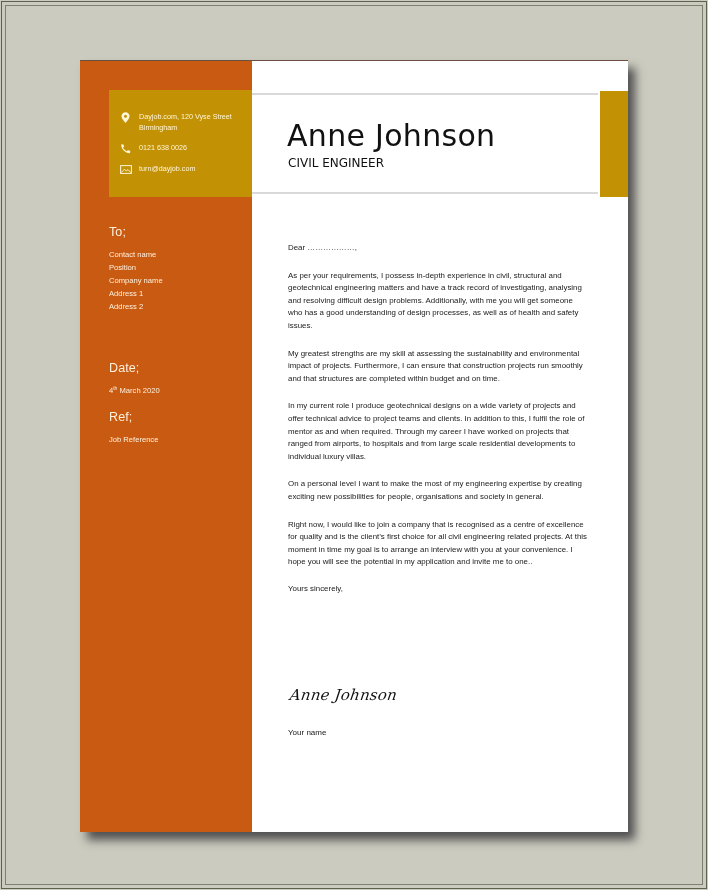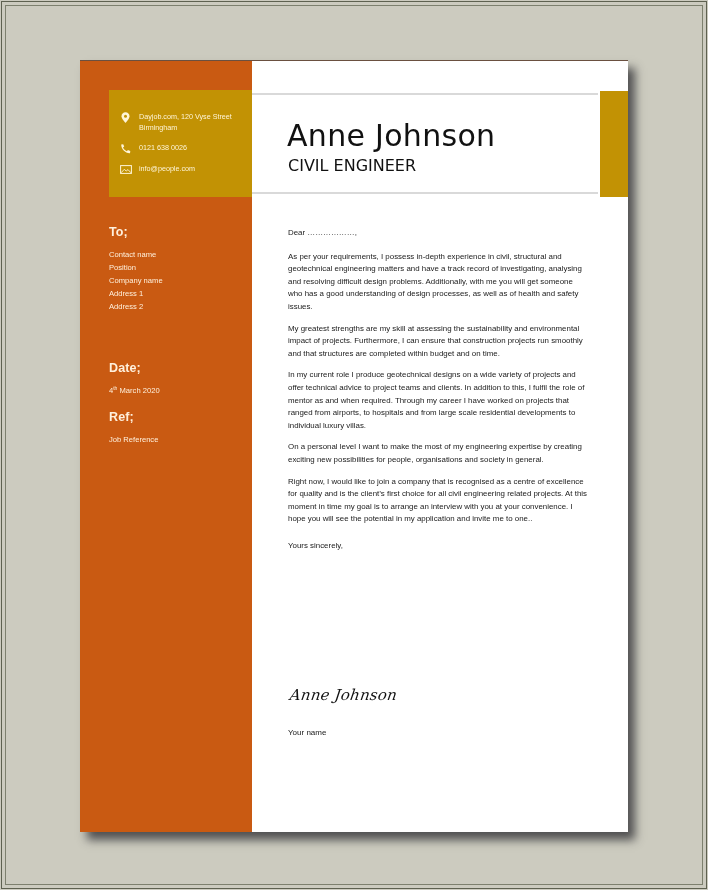--- a/index.html
+++ b/index.html
@@ -45,21 +45,21 @@
       margin-bottom: 10px;
     }
     .contact-row .ico {
       width: 13px; height: 11px; margin-right: 7px; flex: 0 0 13px;
       display: flex; align-items: center; justify-content: center;
     }
     .contact-row .ico svg { display: block; }
     .contact-text { width: 115px; }
     .side-section { position: absolute; left: 29px; color: #fff0dc; }
     .side-heading {
-      font-size: 12.5px; font-weight: bold; letter-spacing: 0.1px;
+      font-size: 12.5px; font-weight: normal; letter-spacing: 0.1px;
       margin-bottom: 9px;
     }
     .side-line { font-size: 7.6px; line-height: 13px; }
     .side-line sup { font-size: 5px; vertical-align: 3px; line-height: 0; }
 
     .header-band {
       position: absolute; left: 172px; top: 32px;
       width: 346px; height: 101px;
       border-top: 2px solid #d9d9d9;
       border-bottom: 2px solid #d9d9d9;
@@ -67,34 +67,34 @@
     }
     .name {
       position: absolute; left: 35px; top: 24px;
       font-family: "DejaVu Sans", sans-serif;
       font-size: 30px; color: #111; letter-spacing: 0.3px;
       line-height: 34px;
     }
     .job-title {
       position: absolute; left: 36px; top: 61px;
       font-family: "DejaVu Sans", sans-serif;
-      font-size: 16px; color: #111;
+      font-size: 12px; color: #111;
     }
     .gold-tab {
       position: absolute; left: 520px; top: 30px;
       width: 28px; height: 106px;
       background: #c29204;
     }
 
     .letter {
       position: absolute; left: 208px; top: 166px;
       width: 300px;
       font-size: 7.9px; line-height: 12.6px; color: #1a1a1a;
     }
-    .letter p { margin-bottom: 9px; }
+    .letter p { margin-bottom: 9px; margin-top: 15px; }
     .letter .greeting { margin-bottom: 11px; }
     .letter .closing { margin-top: 0px; }
     .signature {
       position: absolute; left: 210px; top: 625px;
       font-family: "DejaVu Serif", serif;
       font-style: italic;
       font-size: 15px; color: #111;
       transform: skewX(-8deg);
       letter-spacing: 0.2px;
     }
@@ -131,21 +131,21 @@
         </span>
         <span class="contact-text">0121 638 0026</span>
       </div>
       <div class="contact-row">
         <span class="ico">
           <svg width="12" height="9" viewBox="0 0 12 9">
             <rect x="0.6" y="0.6" width="10.8" height="7.8" fill="none" stroke="#fff5d8" stroke-width="1"></rect>
             <path d="M1 7.8 L4.3 4.3 L6.2 6 L8 4.6 L11 7.8" fill="none" stroke="#fff5d8" stroke-width="0.9"></path>
           </svg>
         </span>
-        <span class="contact-text">info@people.com</span>
+        <span class="contact-text">turn@dayjob.com</span>
       </div>
     </div>
 
     <div class="side-section" style="top:164px;">
       <div class="side-heading">To;</div>
       <div class="side-line">Contact name</div>
       <div class="side-line">Position</div>
       <div class="side-line">Company name</div>
       <div class="side-line">Address 1</div>
       <div class="side-line">Address 2</div>

